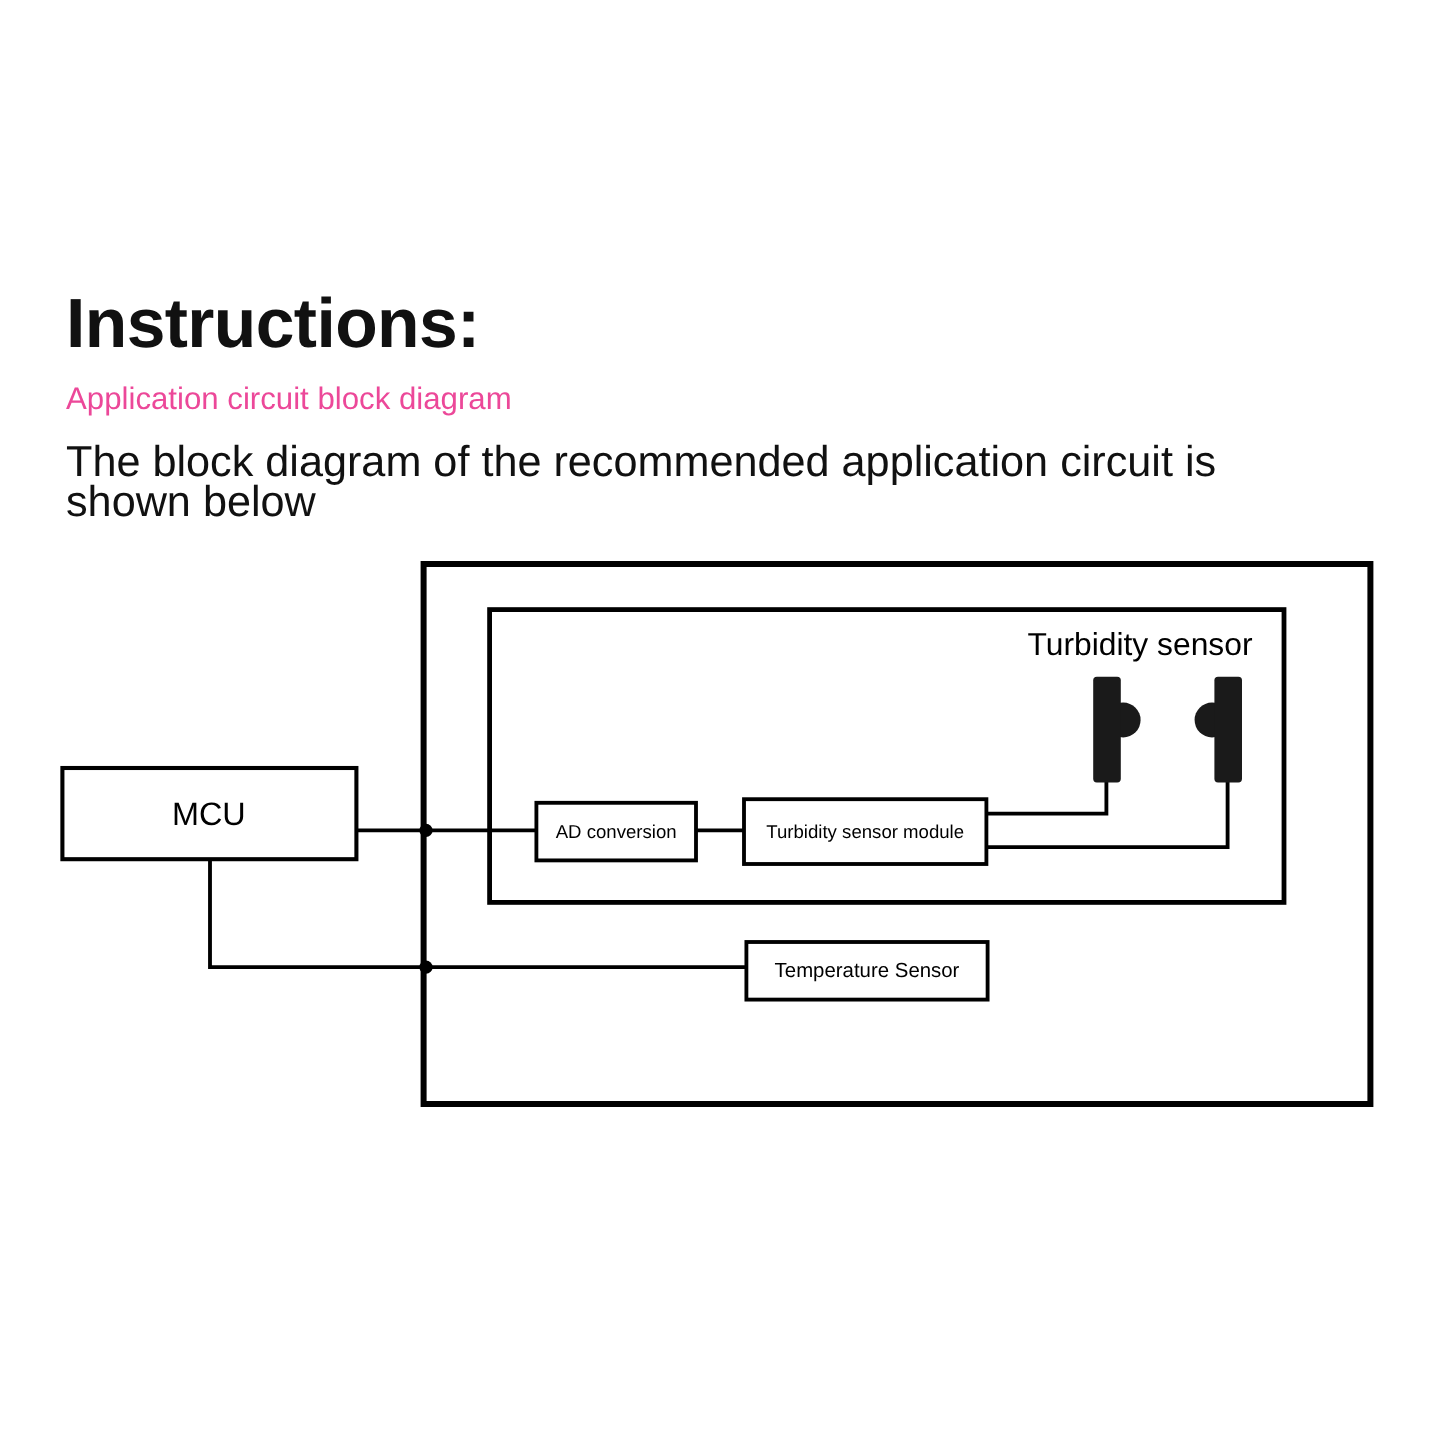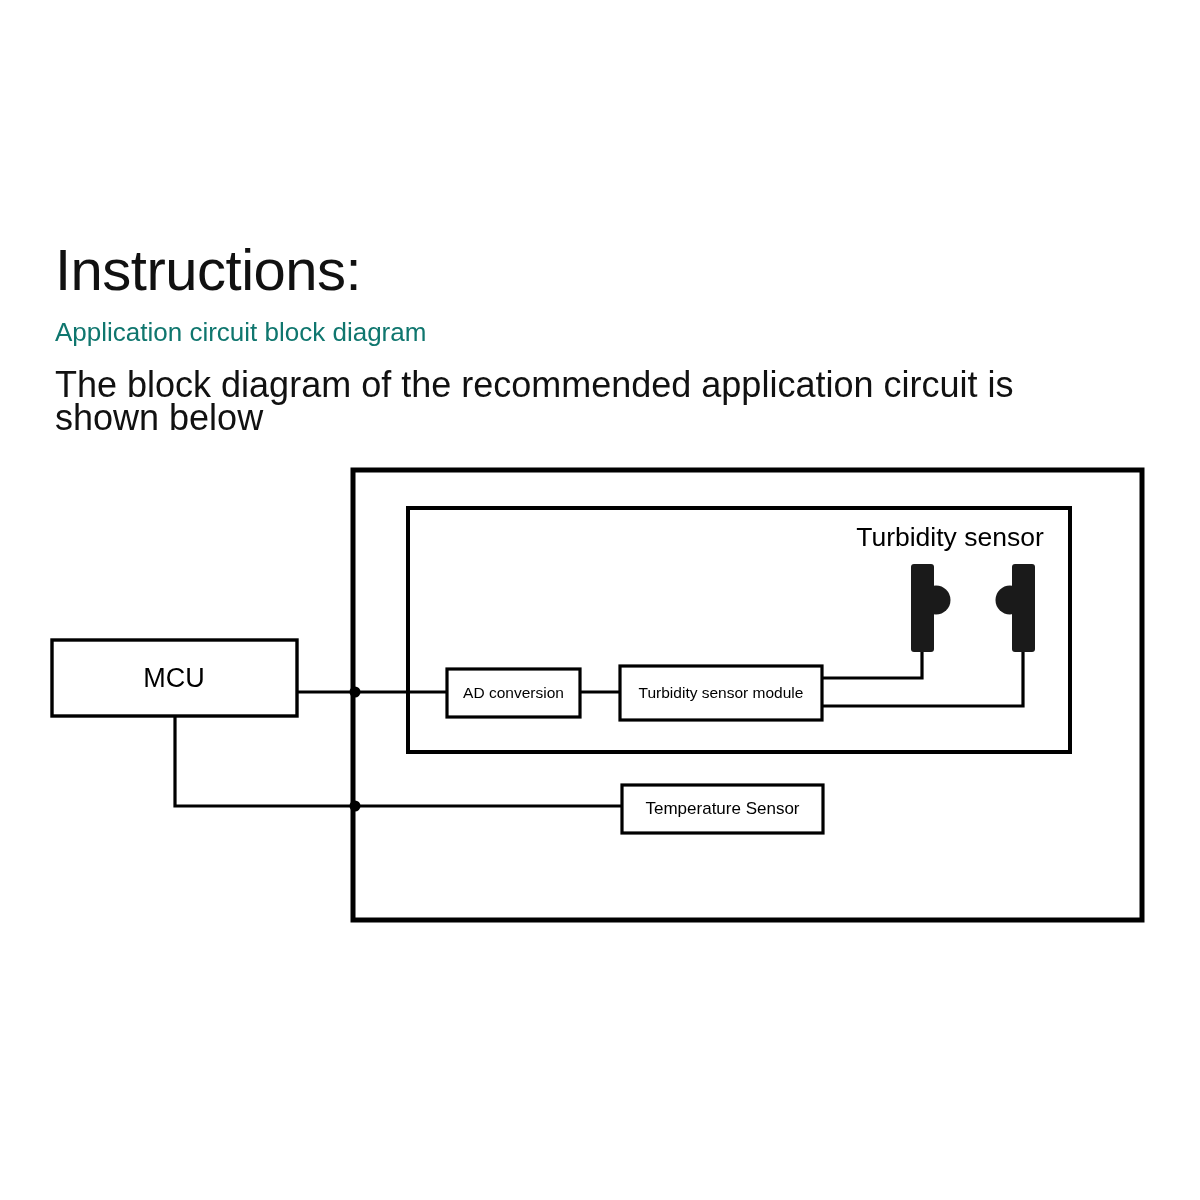--- a/index.html
+++ b/index.html
@@ -28,30 +28,30 @@
   
   .heading-block {
     position: absolute;
     left: 55px;
     top: 238px;
     width: 1060px;
   }
   .title {
     font-size: 58px;
     line-height: 64px;
-    font-weight: 400;
+    font-weight: 700;
     letter-spacing: -0.5px;
     margin: 0;
     color: #111111;
   }
   .subtitle-1 {
     font-size: 26px;
     line-height: 32px;
     margin: 14px 0 0 0;
-    color: #0f766e;
+    color: #ec4899;
   }
   .subtitle-2 {
     font-size: 36px;
     line-height: 33px;
     margin: 20px 0 0 0;
     color: #111111;
   }
 
   
   #diagram {

